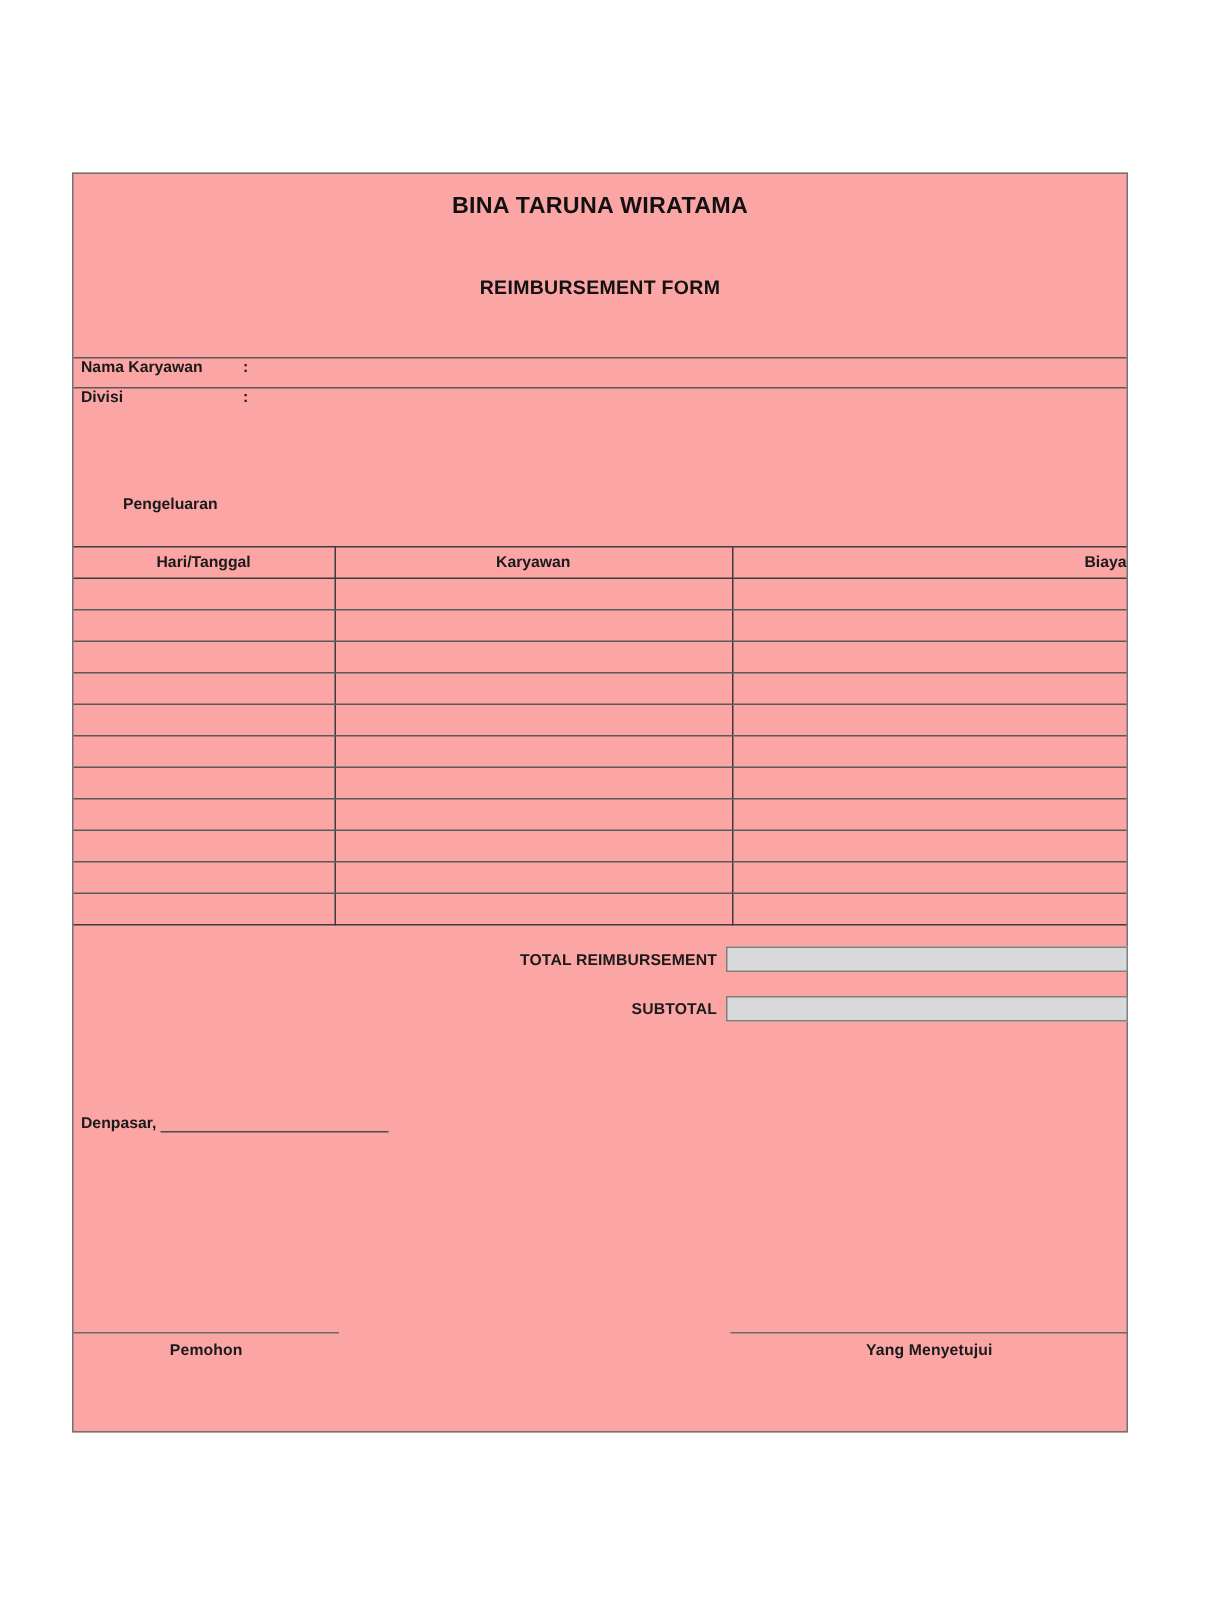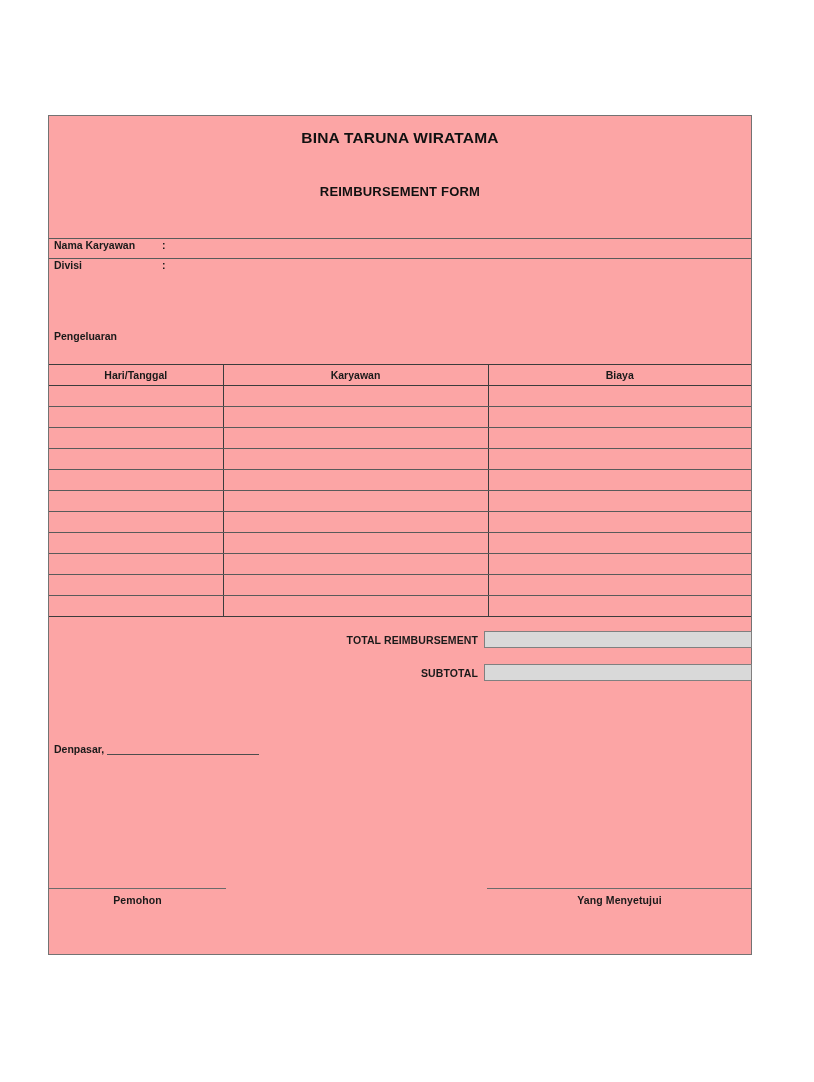--- a/index.html
+++ b/index.html
@@ -75,20 +75,21 @@
   }
   .id-value {
     flex: 1;
   }
 
   
   .section-band {
     height: 86px;
     box-sizing: border-box;
     position: relative;
+    margin-left: 28px;
   }
   .section-label {
     position: absolute;
     left: 5px;
     bottom: 22px;
     font-size: 10.5px;
     font-weight: bold;
   }
 
   
@@ -104,21 +105,21 @@
   .exp-table th {
     height: 20px;
     font-size: 10.5px;
     font-weight: bold;
     text-align: center;
     border-top: 1.5px solid #3c3c3c;
     border-bottom: 1.5px solid #3c3c3c;
     border-right: 1.2px solid #3c3c3c;
     padding: 0;
   }
-  .exp-table th:last-child { border-right: none; }
+  .exp-table th:last-child { border-right: none; text-align: right; }
 
   .exp-table td {
     height: 20px;
     border-bottom: 1.2px solid #5a5a5a;
     border-right: 1.2px solid #3c3c3c;
     padding: 0 4px;
     font-size: 10.5px;
   }
   .exp-table td:last-child { border-right: none; }
   .exp-table tr:last-child td { border-bottom: 1.5px solid #3c3c3c; }

